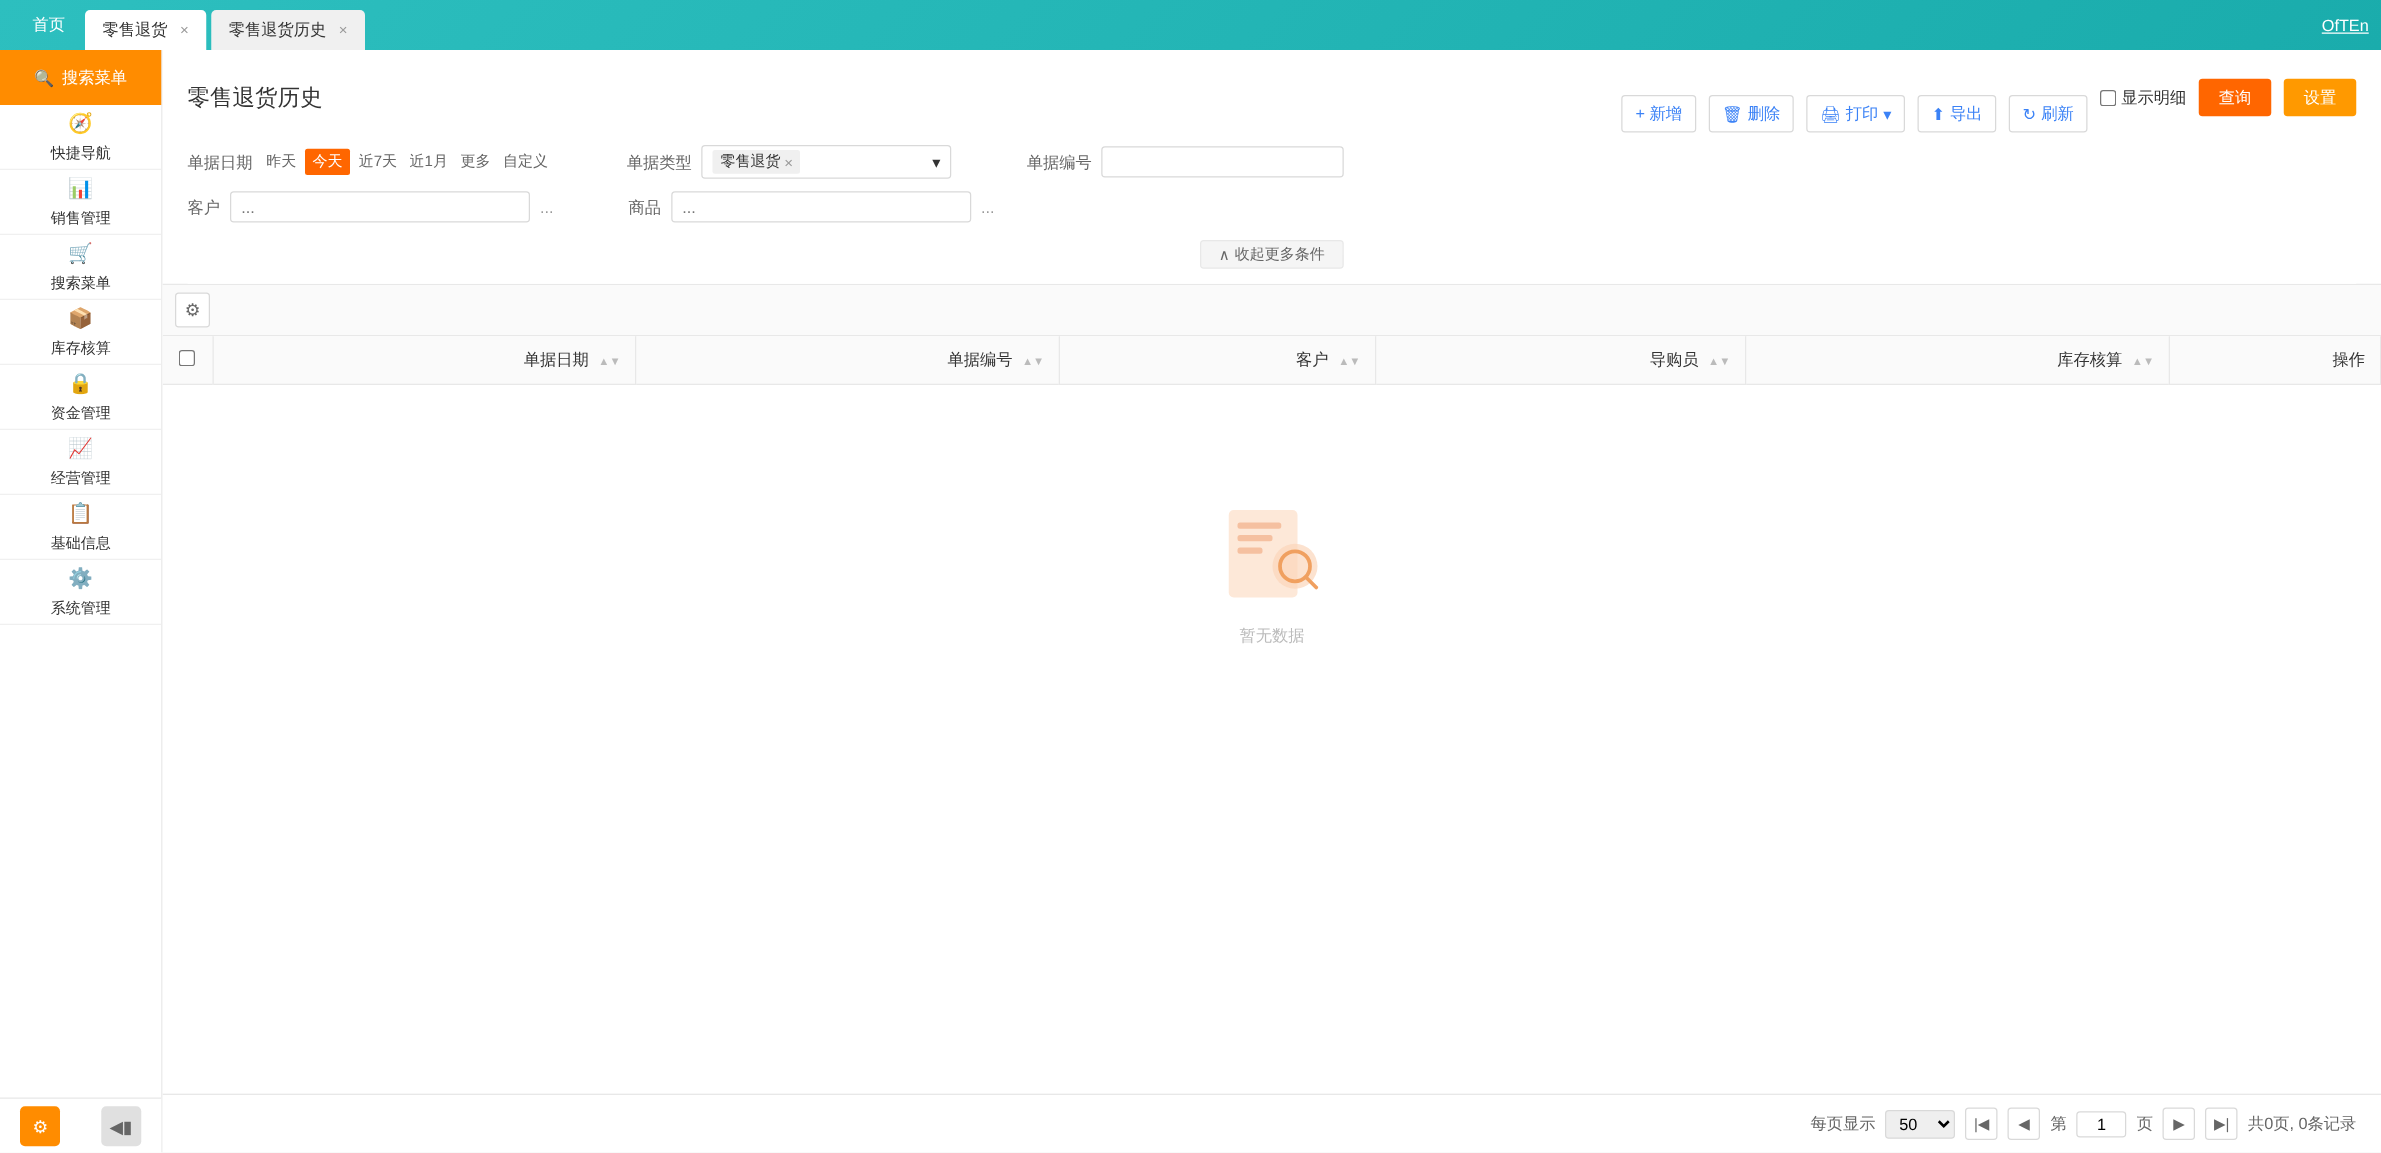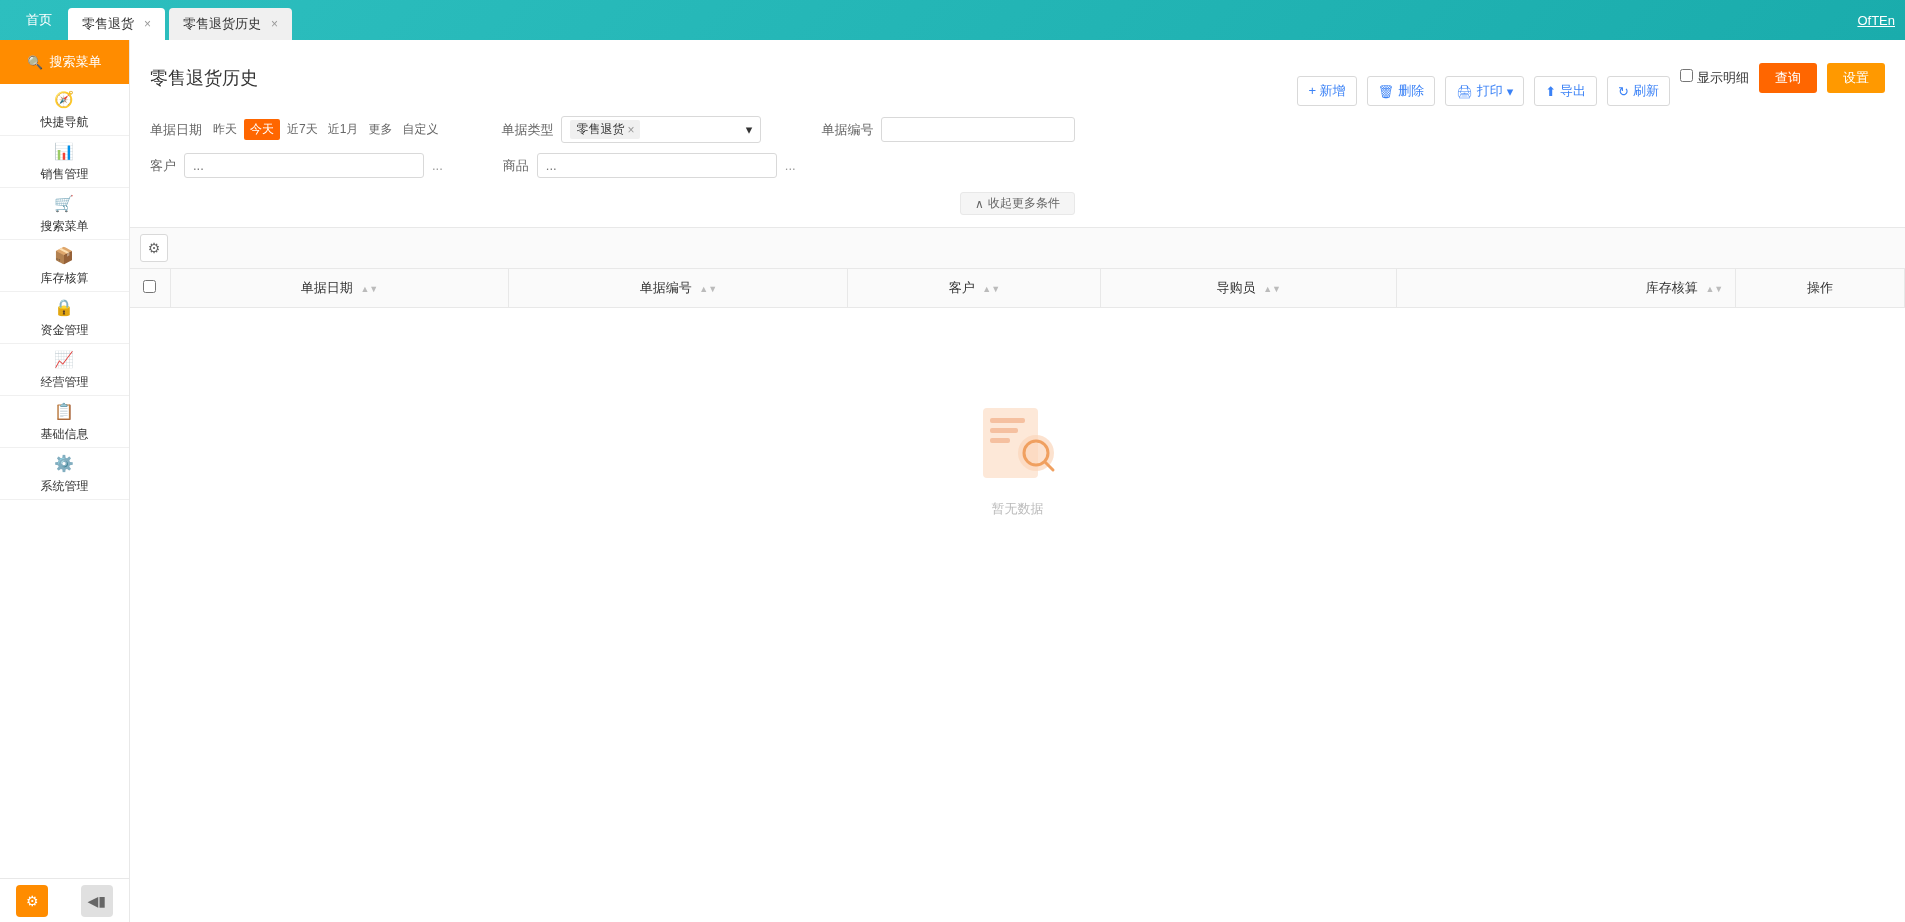--- a/index.html
+++ b/index.html
@@ -200,21 +200,21 @@
       background: #ff9900;
       color: white;
       border: none;
       padding: 6px 16px;
       border-radius: 3px;
       cursor: pointer;
       font-size: 13px;
     }
     .display-detail {
       display: flex;
-      align-items: flex-start;
+      align-items: center;
       gap: 4px;
       font-size: 13px;
       color: #333;
     }
 
     
     .filter-area {
       background: white;
       padding: 10px 20px;
     }
@@ -345,21 +345,21 @@
       width: 100%;
       border-collapse: collapse;
       font-size: 13px;
     }
     thead tr {
       background: #fafafa;
       border-bottom: 1px solid #e8e8e8;
     }
     th {
       padding: 10px 12px;
-      text-align: center;
+      text-align: right;
       font-weight: normal;
       color: #333;
       border-right: 1px solid #e8e8e8;
       white-space: nowrap;
     }
     th .sort-icons {
       display: inline-flex;
       flex-direction: column;
       margin-left: 4px;
       font-size: 9px;
@@ -625,14 +625,31 @@
           <rect x="22" y="40" width="28" height="5" rx="2" fill="#f5c0a0"></rect>
           <rect x="22" y="50" width="20" height="5" rx="2" fill="#f5c0a0"></rect>
           <circle cx="68" cy="65" r="18" fill="#fbd5bb" opacity="0.7"></circle>
           <circle cx="68" cy="65" r="12" fill="none" stroke="#f0a060" stroke-width="3"></circle>
           <line x1="77" y1="74" x2="85" y2="82" stroke="#f0a060" stroke-width="3" stroke-linecap="round"></line>
         </svg>
         <span class="empty-text">暂无数据</span>
       </div>
     </div>
 
+    <div class="pagination">
+      <span>每页显示</span>
+      <select class="page-size-select">
+        <option>20</option>
+        <option selected="">50</option>
+        <option>100</option>
+        <option>200</option>
+      </select>
+      <div class="page-nav-btn">|◀</div>
+      <div class="page-nav-btn">◀</div>
+      <span>第</span>
+      <input class="page-input" value="1" style="">
+      <span>页</span>
+      <div class="page-nav-btn">▶</div>
+      <div class="page-nav-btn">▶|</div>
+      <span>共0页, 0条记录</span>
+    </div>
   </div>
 </div>
 
 </body></html>

